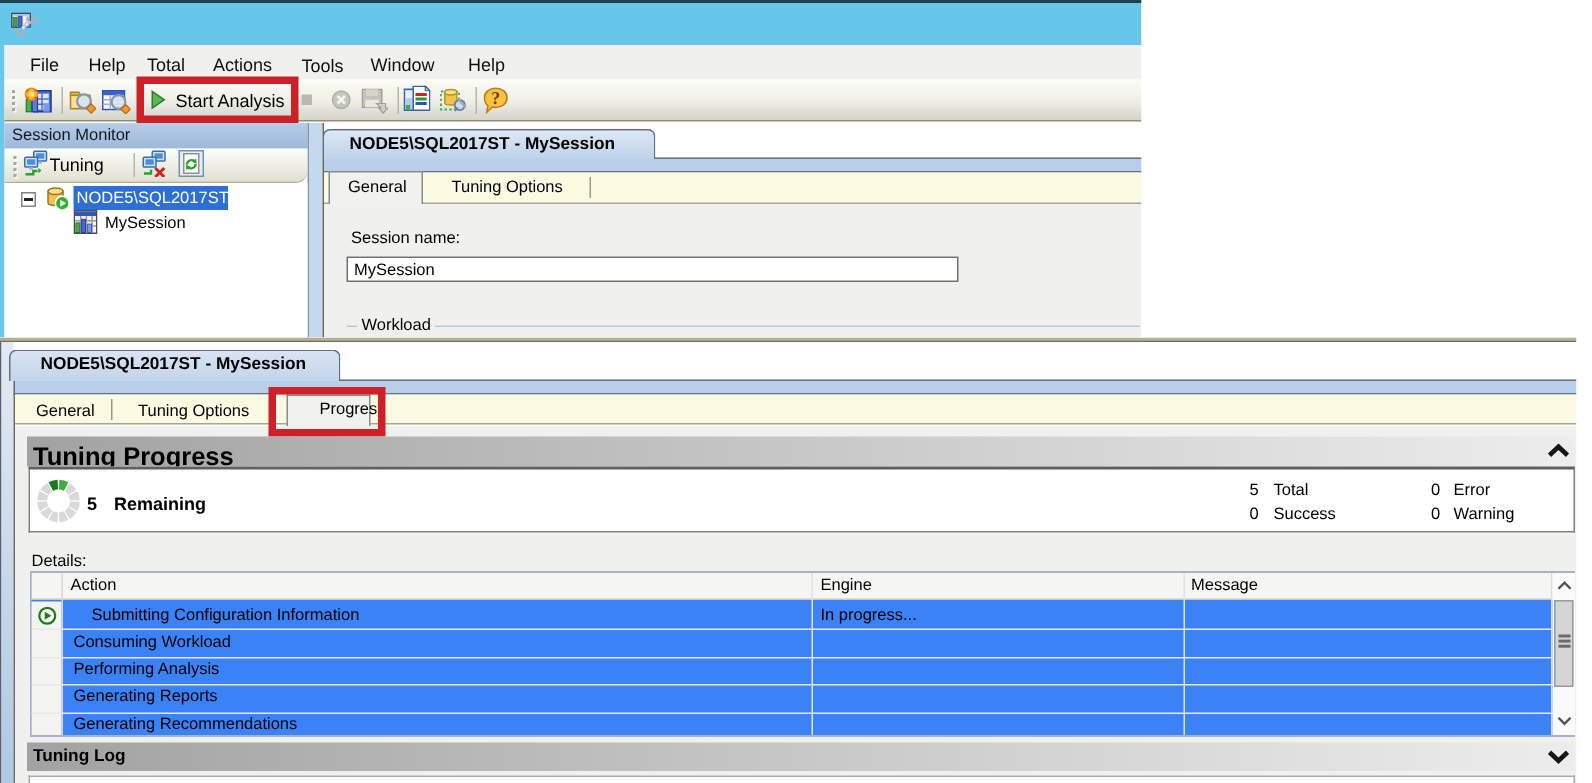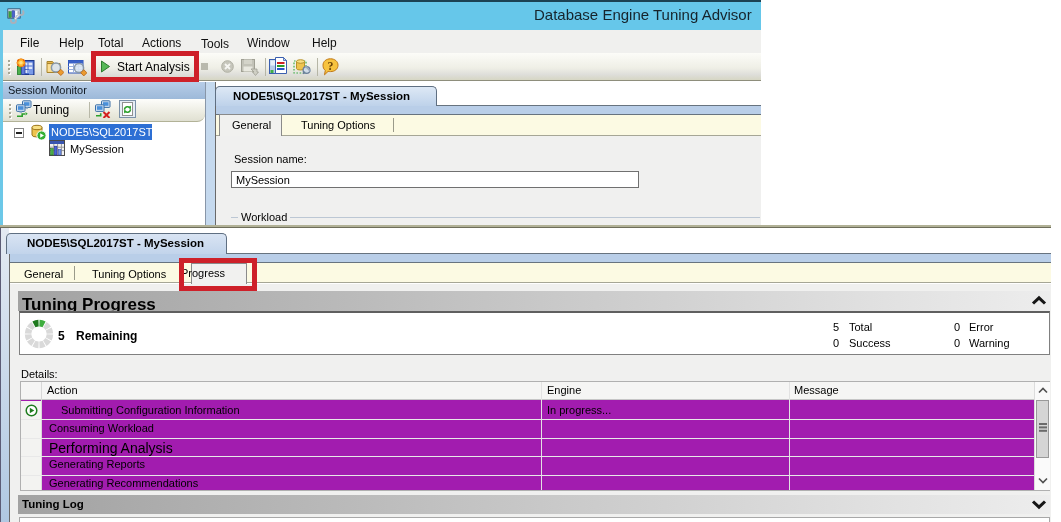--- a/index.html
+++ b/index.html
@@ -7,21 +7,20 @@
 .abs { position:absolute; }
 body { position:relative; }
 .txt { white-space:nowrap; }
 </style>
 </head>
 <body>
 
 <div class="abs" id="topwin" style="left:0;top:0;width:761px;height:225px;overflow:hidden;">
 
   <div class="abs" style="left:0;top:0;width:761px;height:30px;background:#66c7ea;border-top:2px solid #1c4354;"></div>
-  <div class="abs txt" style="left:534px;top:6px;font-size:15px;color:#16242c;">Database Engine Tuning Advisor</div>
 
   <svg class="abs" style="left:7px;top:7px;" width="18" height="18" viewBox="0 0 18 18">
     <rect x="0.5" y="1.5" width="13" height="10" fill="#2a3550"></rect>
     <rect x="1.3" y="2.3" width="11.4" height="8.4" fill="#dce6f4"></rect>
     <rect x="1.3" y="2.3" width="11.4" height="1.4" fill="#b8c4d8"></rect>
     <rect x="1.9" y="4.6" width="2.5" height="5.8" fill="#3fa53f" stroke="#1e7c28" stroke-width="0.5"></rect>
     <rect x="5.1" y="3.8" width="2.6" height="6.6" fill="#4c63cf" stroke="#2a3f9c" stroke-width="0.5"></rect>
     <rect x="8.6" y="4.2" width="1.6" height="1.6" fill="#ffffff"></rect>
     <rect x="10.8" y="4.2" width="1.6" height="1.6" fill="#ffffff"></rect>
     <rect x="8.6" y="6.6" width="1.6" height="1.6" fill="#ffffff"></rect>
@@ -224,21 +223,21 @@
 
   <div class="abs" style="left:9px;top:28px;width:1042px;height:10px;background:#b9cee8;border-top:1px solid #67737f;border-bottom:1px solid #67737f;"></div>
   <div class="abs" style="left:9px;top:28px;width:1px;height:269px;background:#6a6a6a;"></div>
 
   <div class="abs" style="left:10px;top:38px;width:1041px;height:20px;background:#fcfae3;border-bottom:1px solid #a6a696;"></div>
   <div class="abs txt" style="left:24px;top:43px;font-size:11px;color:#000;">General</div>
   <div class="abs" style="left:74px;top:41px;width:1px;height:14px;background:#9a9a8a;"></div>
   <div class="abs txt" style="left:92px;top:43px;font-size:11px;color:#000;">Tuning Options</div>
 
   <div class="abs" style="left:191px;top:38px;width:56px;height:21px;background:#f1f1ef;border:1px solid #8a8a8a;border-bottom:none;"></div>
-  <div class="abs txt" style="left:181px;top:42px;font-size:11px;color:#000;">Progress</div>
+  <div class="abs txt" style="left:213px;top:42px;font-size:11px;color:#000;">Progress</div>
 
   <div class="abs" style="left:10px;top:59px;width:1041px;height:238px;background:#f0f0ef;"></div>
 
   <div class="abs" style="left:179px;top:33px;width:78px;height:33px;border:5px solid #ce2029;"></div>
 
   <div class="abs" style="left:18px;top:66px;width:1032px;height:20px;background:linear-gradient(90deg,#a2a2a2,#ededed);"></div>
   <div class="abs txt" style="left:22px;top:70px;font-size:17px;font-weight:bold;color:#000;">Tuning&nbsp;Progress</div>
   <svg class="abs" style="left:1031px;top:70px;" width="16" height="11" viewBox="0 0 16 11">
     <polyline points="2,8.5 8,2.8 14,8.5" fill="none" stroke="#161616" stroke-width="3.1"></polyline>
   </svg>
@@ -264,41 +263,41 @@
   <div class="abs txt" style="left:849px;top:96px;font-size:11px;color:#000;">Total</div>
   <div class="abs txt" style="left:833px;top:112px;font-size:11px;color:#000;">0</div>
   <div class="abs txt" style="left:849px;top:112px;font-size:11px;color:#000;">Success</div>
   <div class="abs txt" style="left:954px;top:96px;font-size:11px;color:#000;">0</div>
   <div class="abs txt" style="left:969px;top:96px;font-size:11px;color:#000;">Error</div>
   <div class="abs txt" style="left:954px;top:112px;font-size:11px;color:#000;">0</div>
   <div class="abs txt" style="left:969px;top:112px;font-size:11px;color:#000;">Warning</div>
 
   <div class="abs txt" style="left:21px;top:143px;font-size:11px;color:#000;">Details:</div>
 
-  <div class="abs" style="left:20px;top:156px;width:1030px;height:110px;background:#a21caf;border:1px solid #b0b0b0;">
+  <div class="abs" style="left:20px;top:156px;width:1030px;height:110px;background:#3b82f6;border:1px solid #b0b0b0;">
 
     <div class="abs" style="left:0;top:0;width:1028px;height:18px;background:#f5f5f4;border-bottom:1px solid #c6c6c6;"></div>
     <div class="abs txt" style="left:26px;top:2px;font-size:11px;color:#000;">Action</div>
     <div class="abs txt" style="left:526px;top:2px;font-size:11px;color:#000;">Engine</div>
     <div class="abs txt" style="left:773px;top:2px;font-size:11px;color:#000;">Message</div>
 
     <div class="abs" style="left:0;top:19px;width:20px;height:89px;background:#f3f3f1;"></div>
     <div class="abs" style="left:20px;top:0;width:1px;height:108px;background:#d8d8d8;"></div>
     <div class="abs" style="left:520px;top:0;width:1px;height:108px;background:#e2e2e2;"></div>
     <div class="abs" style="left:768px;top:0;width:1px;height:108px;background:#e2e2e2;"></div>
 
     <div class="abs" style="left:0;top:37px;width:1014px;height:1px;background:#e8e8e8;"></div>
     <div class="abs" style="left:0;top:56px;width:1014px;height:1px;background:#e8e8e8;"></div>
     <div class="abs" style="left:0;top:74px;width:1014px;height:1px;background:#e8e8e8;"></div>
     <div class="abs" style="left:0;top:93px;width:1014px;height:1px;background:#e8e8e8;"></div>
 
     <div class="abs txt" style="left:40px;top:22px;font-size:11px;color:#000;">Submitting Configuration Information</div>
     <div class="abs txt" style="left:526px;top:22px;font-size:11px;color:#000;">In progress...</div>
     <div class="abs txt" style="left:28px;top:40px;font-size:11px;color:#000;">Consuming Workload</div>
-    <div class="abs txt" style="left:28px;top:58px;font-size:14px;color:#000;">Performing Analysis</div>
+    <div class="abs txt" style="left:28px;top:58px;font-size:11px;color:#000;">Performing Analysis</div>
     <div class="abs txt" style="left:28px;top:76px;font-size:11px;color:#000;">Generating Reports</div>
     <div class="abs txt" style="left:28px;top:95px;font-size:11px;color:#000;">Generating Recommendations</div>
     <svg class="abs" style="left:4px;top:22px;" width="13" height="13" viewBox="0 0 13 13">
       <circle cx="6.5" cy="6.5" r="5.3" fill="#ffffff" stroke="#1e7c1e" stroke-width="1.5"></circle>
       <path d="M4.8 3.8 L4.8 9.2 L9.3 6.5 Z" fill="#1e7c1e"></path>
     </svg>
 
     <div class="abs" style="left:1013px;top:0;width:1px;height:108px;background:#dcdcdc;"></div>
     <div class="abs" style="left:1014px;top:0;width:15px;height:108px;background:#fafafa;"></div>
     <svg class="abs" style="left:1017px;top:5px;" width="10" height="7" viewBox="0 0 10 7">

